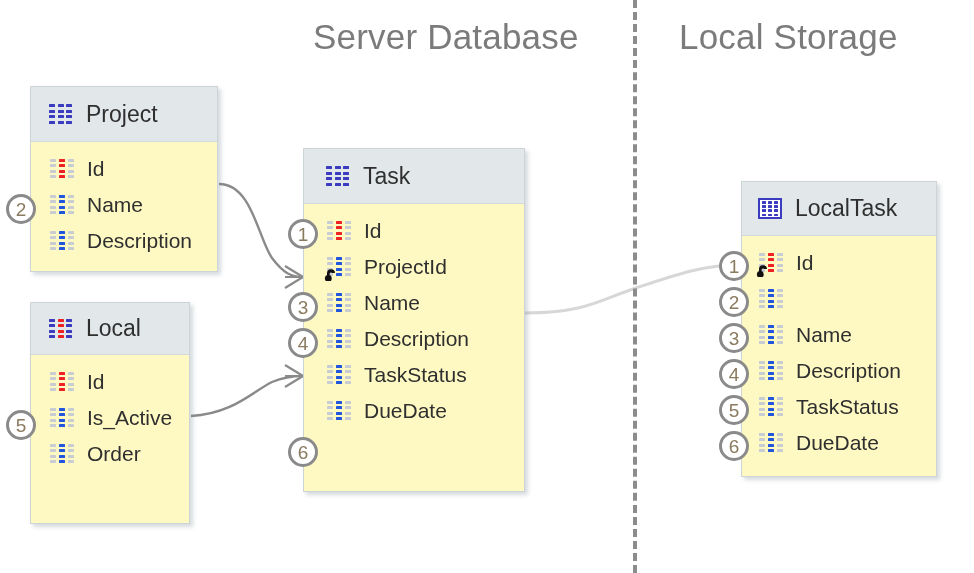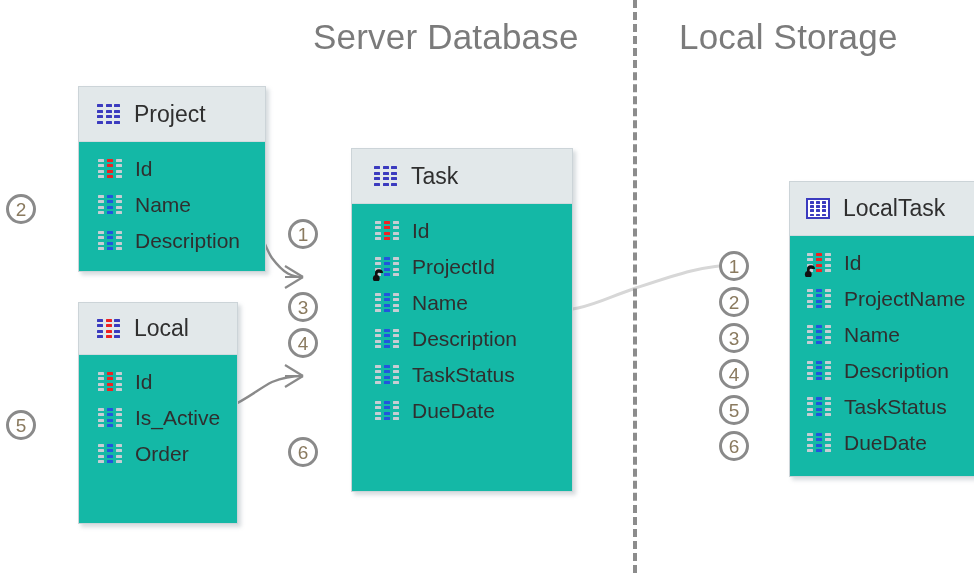--- a/index.html
+++ b/index.html
@@ -34,25 +34,24 @@
     position: absolute;
     top: 0;
     bottom: 0;
     width: 0;
     border-left: 4px dashed #8c8c8c;
   }
 
   
   .entity {
     position: absolute;
-    background: #14b8a6;
+    background: #fef9c3;
     border: 1px solid #ccd4d8;
     box-shadow: 3px 3px 4px rgba(120,135,145,0.30);
     box-sizing: border-box;
-    margin-left: 48px;
   }
   .entity-header {
     display: flex;
     align-items: center;
     background: #e2e8ea;
     border-bottom: 1px solid #d2dade;
     box-sizing: border-box;
   }
   .entity-title {
     font-size: 23px;
@@ -488,21 +487,20 @@
             <i style="left: 0px; top: 16.5px; width: 6px; height: 3.2px; background: rgb(200, 205, 211);"></i>
             <i style="left: 9px; top: 0px; width: 6px; height: 3.2px; background: rgb(34, 85, 221);"></i>
             <i style="left: 9px; top: 5.5px; width: 6px; height: 3.2px; background: rgb(34, 85, 221);"></i>
             <i style="left: 9px; top: 11px; width: 6px; height: 3.2px; background: rgb(34, 85, 221);"></i>
             <i style="left: 9px; top: 16.5px; width: 6px; height: 3.2px; background: rgb(34, 85, 221);"></i>
             <i style="left: 18px; top: 0px; width: 6px; height: 3.2px; background: rgb(200, 205, 211);"></i>
             <i style="left: 18px; top: 5.5px; width: 6px; height: 3.2px; background: rgb(200, 205, 211);"></i>
             <i style="left: 18px; top: 11px; width: 6px; height: 3.2px; background: rgb(200, 205, 211);"></i>
             <i style="left: 18px; top: 16.5px; width: 6px; height: 3.2px; background: rgb(200, 205, 211);"></i>
           </span>
-        <span class="field-label">ProjectName</span>
       </div>
       <div class="field-row" style="gap:13px;">
         <span class="gi icon-column">
             <i style="left: 0px; top: 0px; width: 6px; height: 3.2px; background: rgb(200, 205, 211);"></i>
             <i style="left: 0px; top: 5.5px; width: 6px; height: 3.2px; background: rgb(200, 205, 211);"></i>
             <i style="left: 0px; top: 11px; width: 6px; height: 3.2px; background: rgb(200, 205, 211);"></i>
             <i style="left: 0px; top: 16.5px; width: 6px; height: 3.2px; background: rgb(200, 205, 211);"></i>
             <i style="left: 9px; top: 0px; width: 6px; height: 3.2px; background: rgb(34, 85, 221);"></i>
             <i style="left: 9px; top: 5.5px; width: 6px; height: 3.2px; background: rgb(34, 85, 221);"></i>
             <i style="left: 9px; top: 11px; width: 6px; height: 3.2px; background: rgb(34, 85, 221);"></i>

